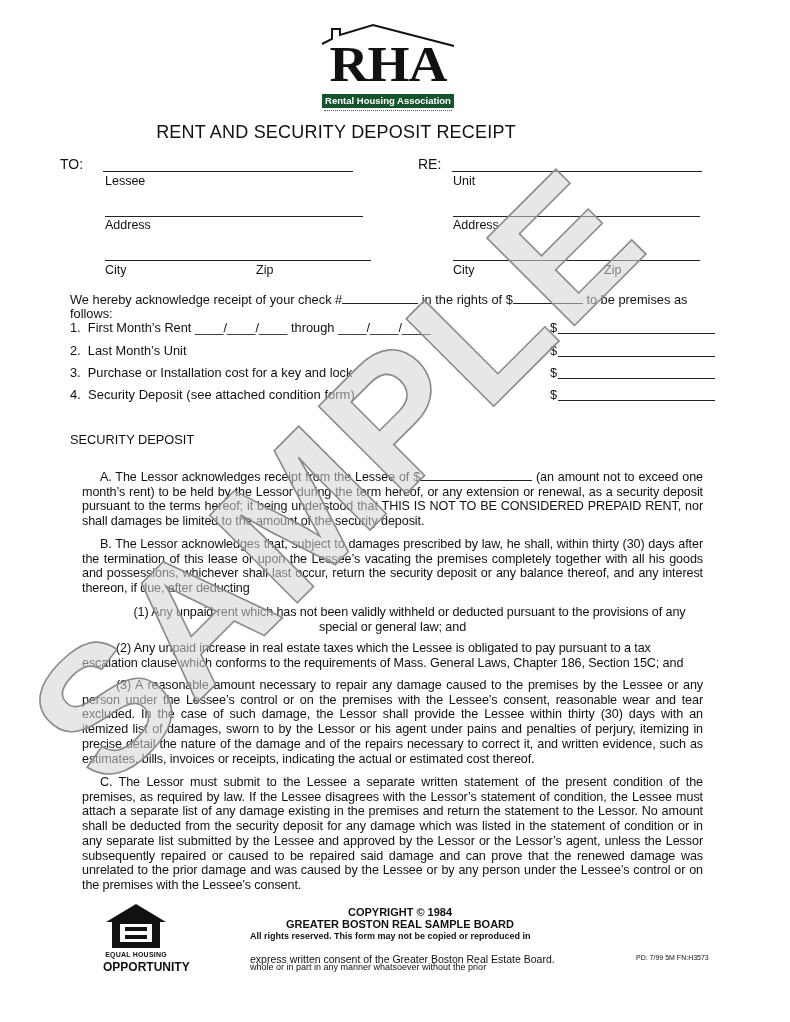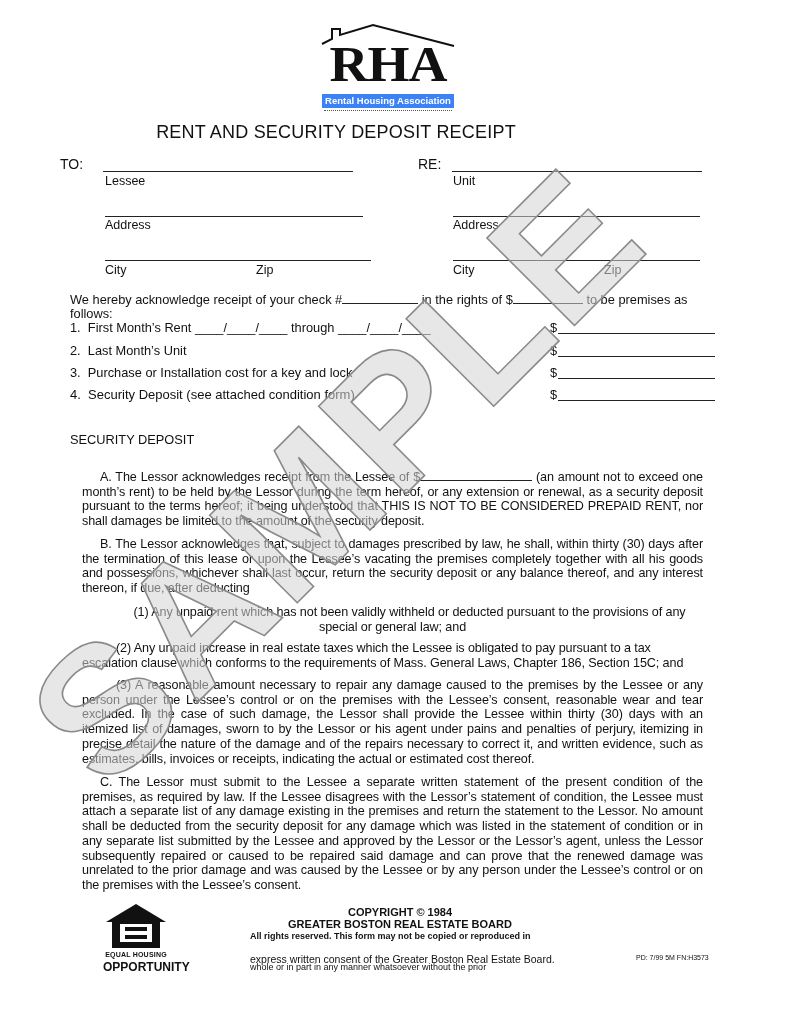--- a/index.html
+++ b/index.html
@@ -16,21 +16,21 @@
   .watermark { position:absolute; left:0; top:0; width:790px; height:1022px; pointer-events:none; }
 </style>
 </head>
 <body>
 
 <div class="abs" style="left:318px; top:22px; width:140px; height:90px;">
   <svg width="140" height="32" style="position:absolute; left:0; top:0;">
     <polyline points="4,22 14,17 14,7 22,7 22,13 55,3 136,24" fill="none" stroke="#111" stroke-width="2"></polyline>
   </svg>
   <div style="position:absolute; left:3px; top:18px; width:134px; text-align:center; font-family:'Liberation Serif', serif; font-weight:bold; font-size:54px; line-height:54px; letter-spacing:-1px; transform:scaleY(0.92); transform-origin:top;">RHA</div>
-  <div style="position:absolute; left:4px; top:72px; width:132px; height:14px; background:#3b82f6; color:#fff; font-size:9.5px; font-weight:bold; line-height:14px; text-align:center;">Rental Housing Association</div>
+  <div style="position:absolute; left:4px; top:72px; width:132px; height:14px; background:#14532d; color:#fff; font-size:9.5px; font-weight:bold; line-height:14px; text-align:center;">Rental Housing Association</div>
   <div style="position:absolute; left:6px; top:88px; width:128px; border-bottom:1.5px dotted #555;"></div>
 </div>
 
 <div class="abs" style="left:0; width:672px; top:122px; text-align:center; font-size:18px; letter-spacing:0.2px;">RENT AND SECURITY DEPOSIT RECEIPT</div>
 
 <div class="label t13" style="left:60px; top:156px; font-size:14px;">TO:</div>
 <div class="line" style="left:103px; top:160px; width:250px; height:11px;"></div>
 <div class="label" style="left:105px; top:174px;">Lessee</div>
 <div class="line" style="left:105px; top:205px; width:258px; height:11px;"></div>
 <div class="label" style="left:105px; top:218px;">Address</div>
@@ -112,21 +112,21 @@
     <polygon points="33,2 3,20 9,20 9,46 57,46 57,20 63,20" fill="#111"></polygon>
     <rect x="17" y="22" width="32" height="18" fill="#fff"></rect>
     <rect x="22" y="25" width="22" height="4" fill="#111"></rect>
     <rect x="22" y="33" width="22" height="4" fill="#111"></rect>
   </svg>
   <div style="position:absolute; top:49px; width:66px; text-align:center; font-size:7px; font-weight:bold; letter-spacing:0.2px;">EQUAL HOUSING</div>
   <div style="position:absolute; top:58px; width:66px; text-align:center; font-size:12px; font-weight:bold;">OPPORTUNITY</div>
 </div>
 
 <div class="abs" style="left:250px; width:300px; top:906px; text-align:center; font-size:11px; font-weight:bold;">COPYRIGHT © 1984</div>
-<div class="abs" style="left:200px; width:400px; top:918px; text-align:center; font-size:11px; font-weight:bold;">GREATER BOSTON REAL ESTATE BOARD</div>
+<div class="abs" style="left:200px; width:400px; top:918px; text-align:center; font-size:11px; font-weight:bold;">GREATER BOSTON REAL SAMPLE BOARD</div>
 <div class="abs" style="left:250px; top:931px; font-size:9px;font-weight:bold;">All rights reserved. This form may not be copied or reproduced in</div>
 <div class="abs" style="left:250px; top:942px; font-size:9px;margin-top:20px;">whole or in part in any manner whatsoever without the prior</div>
 <div class="abs" style="left:250px; top:953px; font-size:10.5px;">express written consent of the Greater Boston Real Estate Board.</div>
 <div class="abs" style="left:636px; top:954px; font-size:7px;">PD: 7/99 5M FN:H3573</div>
 
 <svg class="watermark" viewBox="0 0 790 1022">
   <text x="380" y="520" text-anchor="middle" transform="rotate(-45 380 520)" font-family="Liberation Sans, sans-serif" font-size="180" font-weight="bold" letter-spacing="4" fill="#d4d4d4" fill-opacity="0.55" stroke="#8a8a8a" stroke-width="1.6">SAMPLE</text>
 </svg>
 
 </body></html>

